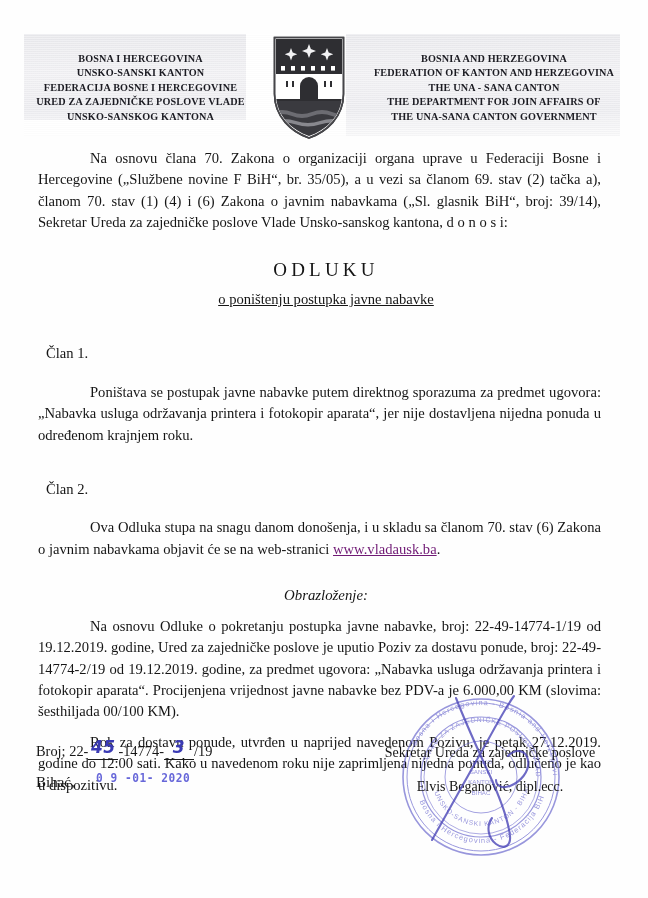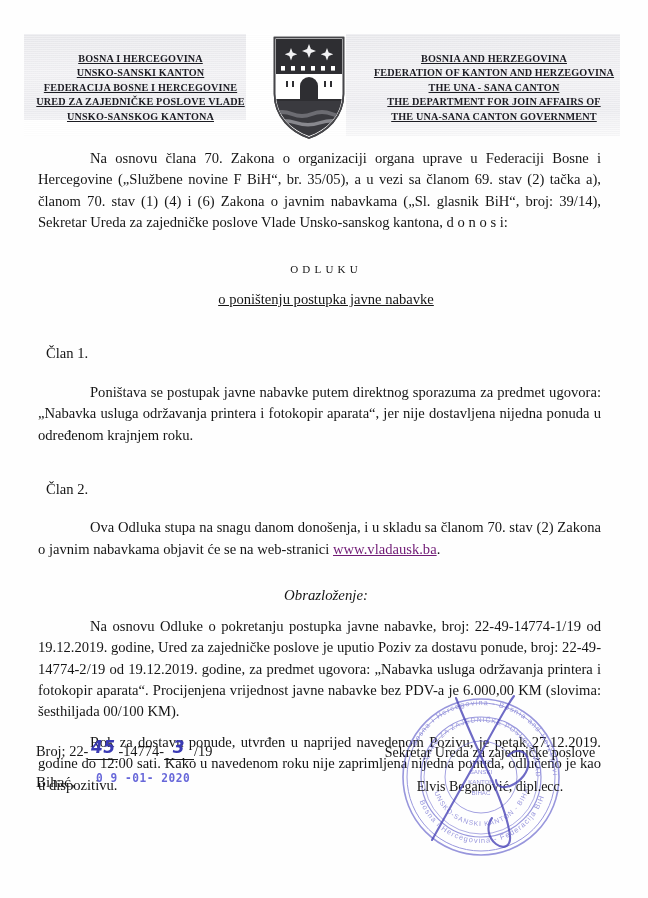--- a/index.html
+++ b/index.html
@@ -68,21 +68,21 @@
     font-family: "Liberation Serif", "DejaVu Serif", serif;
     font-weight: bold;
     font-size: 10.2px;
     line-height: 14.4px;
     letter-spacing: 0.15px;
     text-align: center;
     color: #1b1b22;
   }
   .header-col.left  { width: 245px; padding-left: 18px; }
   .header-col.right { width: 280px; padding-right: 14px; }
-  .header-col div { white-space: nowrap; text-decoration: underline; }
+  .header-col div { white-space: nowrap; }
 
   
   .crest {
     width: 74px;
     height: 104px;
     position: relative;
     flex: 0 0 auto;
   }
   .crest svg { display:block; }
 
@@ -99,21 +99,21 @@
     margin: 0 13px 0 0;
     text-align: justify;
     text-indent: 52px;
     hyphens: none;
   }
   .gap-sm { height: 9px; }
   .gap-lg { height: 25px; }
   .title-odluku {
     text-align: center;
     letter-spacing: 4.2px;
-    font-size: 11px;
+    font-size: 19px;
     margin: 0;
   }
   .subtitle {
     text-align: center;
     font-size: 14.6px;
     margin: 0;
     text-decoration: underline;
   }
   .clan {
     text-align: left;
@@ -309,21 +309,21 @@
     <p class="subtitle">o poništenju postupka javne nabavke</p>
 
     <div class="gap-lg"></div>
     <p class="clan">Član 1.</p>
     <div class="gap-sm"></div>
     <p class="just">Poništava se postupak javne nabavke putem direktnog sporazuma za predmet ugovora: „Nabavka usluga održavanja printera i fotokopir aparata“, jer nije dostavljena nijedna ponuda u određenom krajnjem roku.</p>
 
     <div class="gap-lg"></div>
     <p class="clan">Član 2.</p>
     <div class="gap-sm"></div>
-    <p class="just"><span>Ova Odluka stupa na snagu danom donošenja, i u skladu sa članom 70. stav (2) Zakona o javnim nabavkama objavit će se na web-stranici </span><a class="link" href="#">www.vladausk.ba</a><span>.</span></p>
+    <p class="just"><span>Ova Odluka stupa na snagu danom donošenja, i u skladu sa članom 70. stav (6) Zakona o javnim nabavkama objavit će se na web-stranici </span><a class="link" href="#">www.vladausk.ba</a><span>.</span></p>
 
     <div class="gap-lg"></div>
     <p class="obraz">Obrazloženje:</p>
     <div class="gap-sm"></div>
     <p class="just">Na osnovu Odluke o pokretanju postupka javne nabavke, broj: 22-49-14774-1/19  od 19.12.2019. godine, Ured za zajedničke poslove je uputio Poziv za dostavu ponude, broj: 22-49-14774-2/19 od 19.12.2019. godine, za predmet ugovora: „Nabavka usluga održavanja printera i fotokopir aparata“. Procijenjena vrijednost javne nabavke bez PDV-a je 6.000,00 KM (slovima: šesthiljada 00/100 KM).</p>
     <div class="gap-sm"></div>
     <p class="just">Rok za dostavu ponude, utvrđen u naprijed navedenom Pozivu, je petak 27.12.2019. godine do 12:00 sati. Kako u navedenom roku nije zaprimljena nijedna ponuda, odlučeno je kao u dispozitivu.</p>
   </div>
 
   <div class="stamp">

